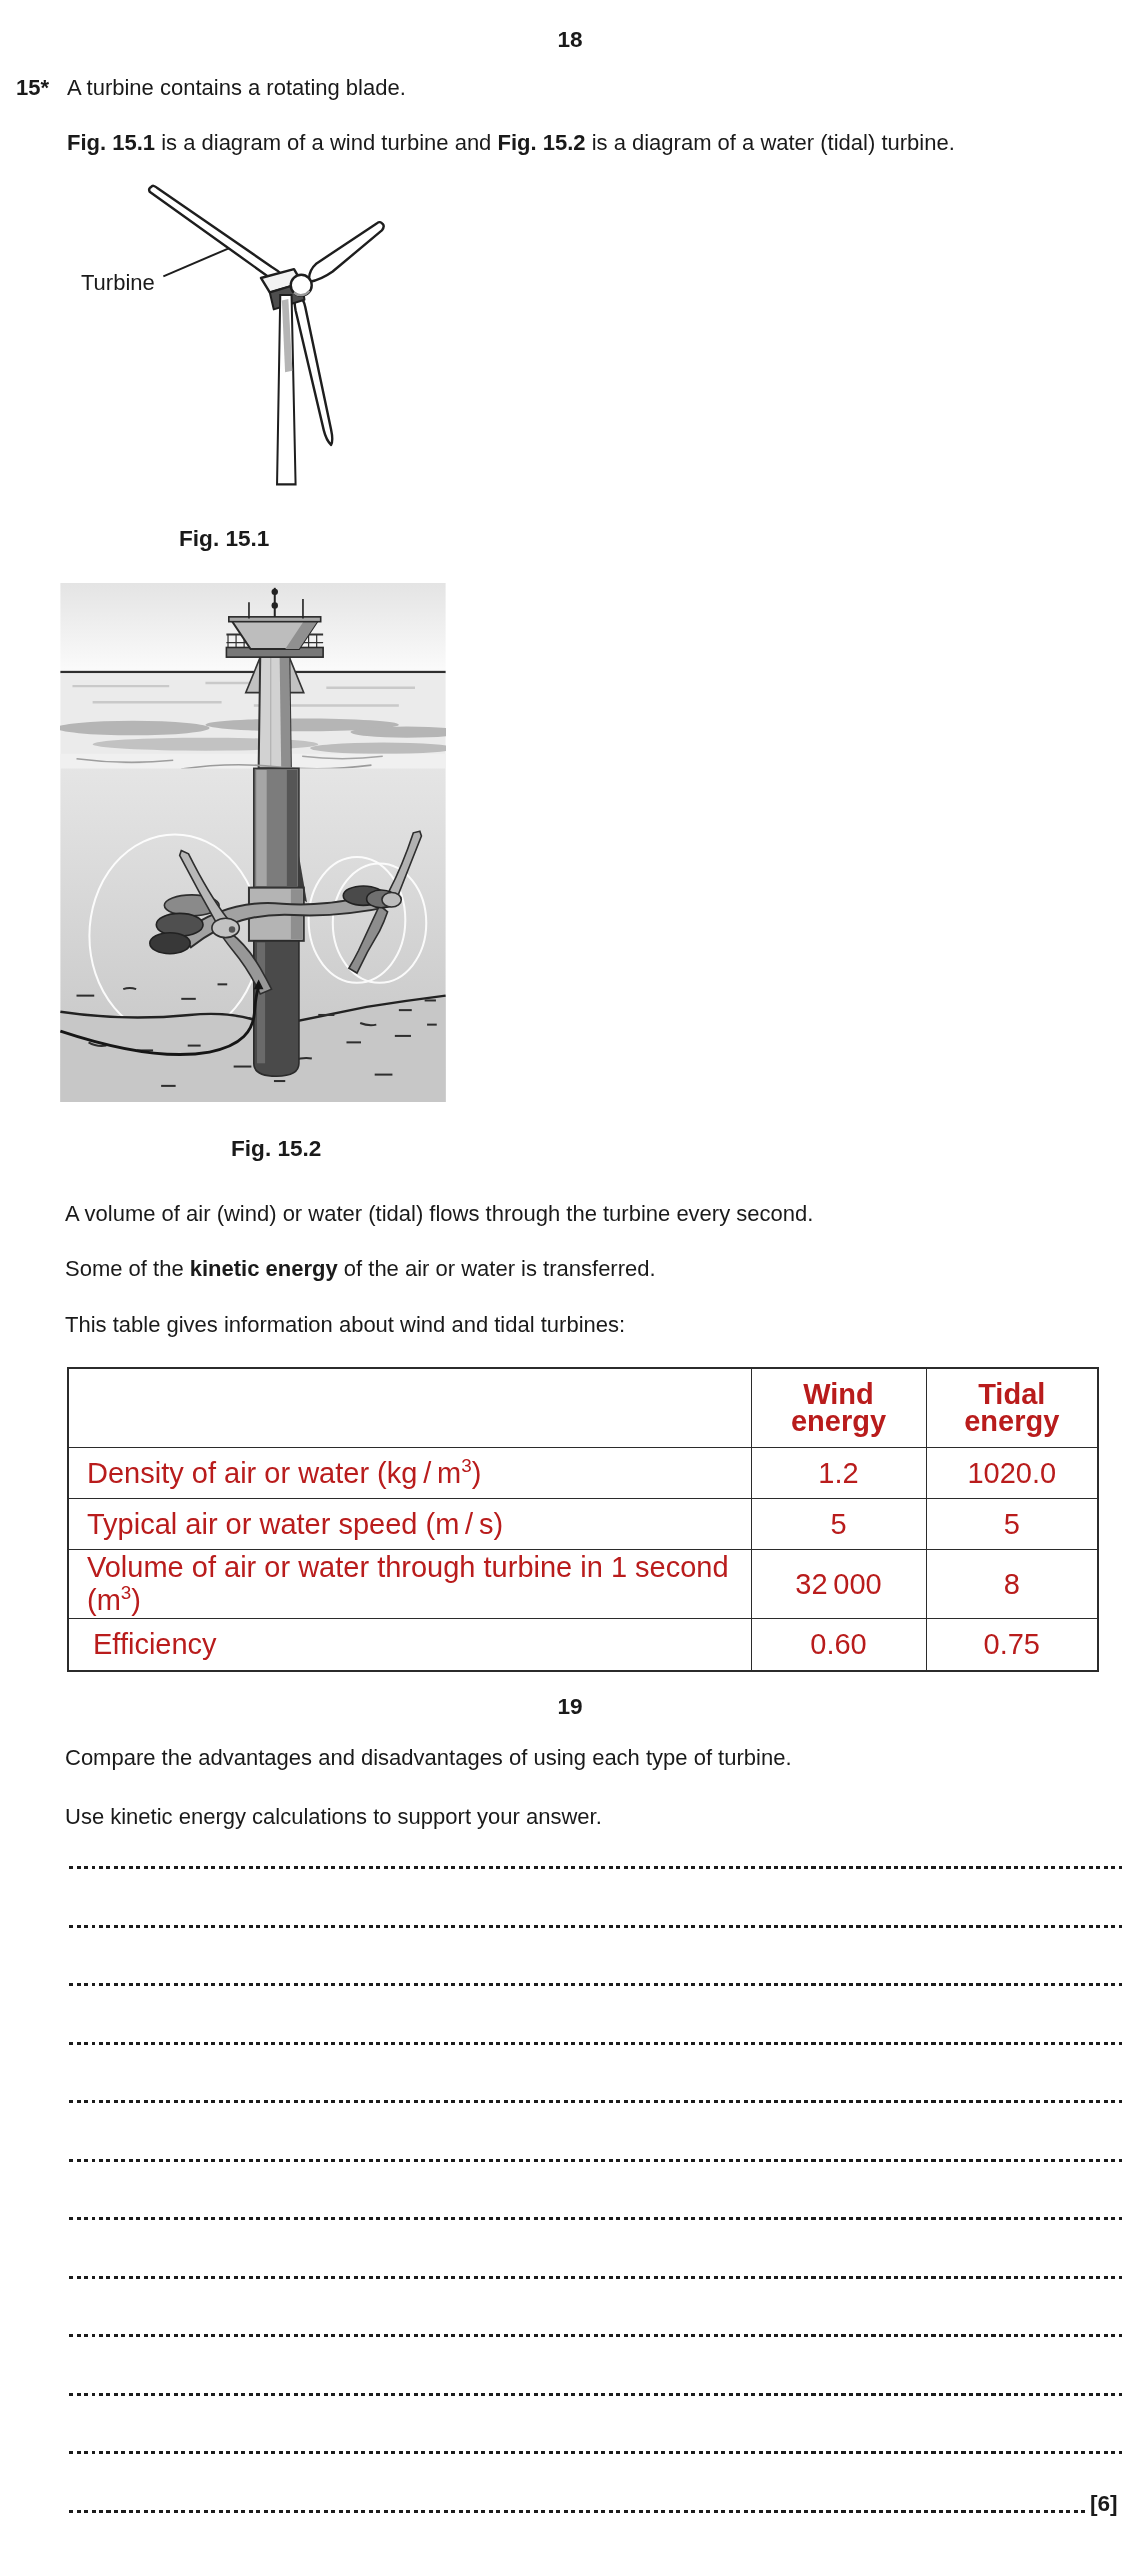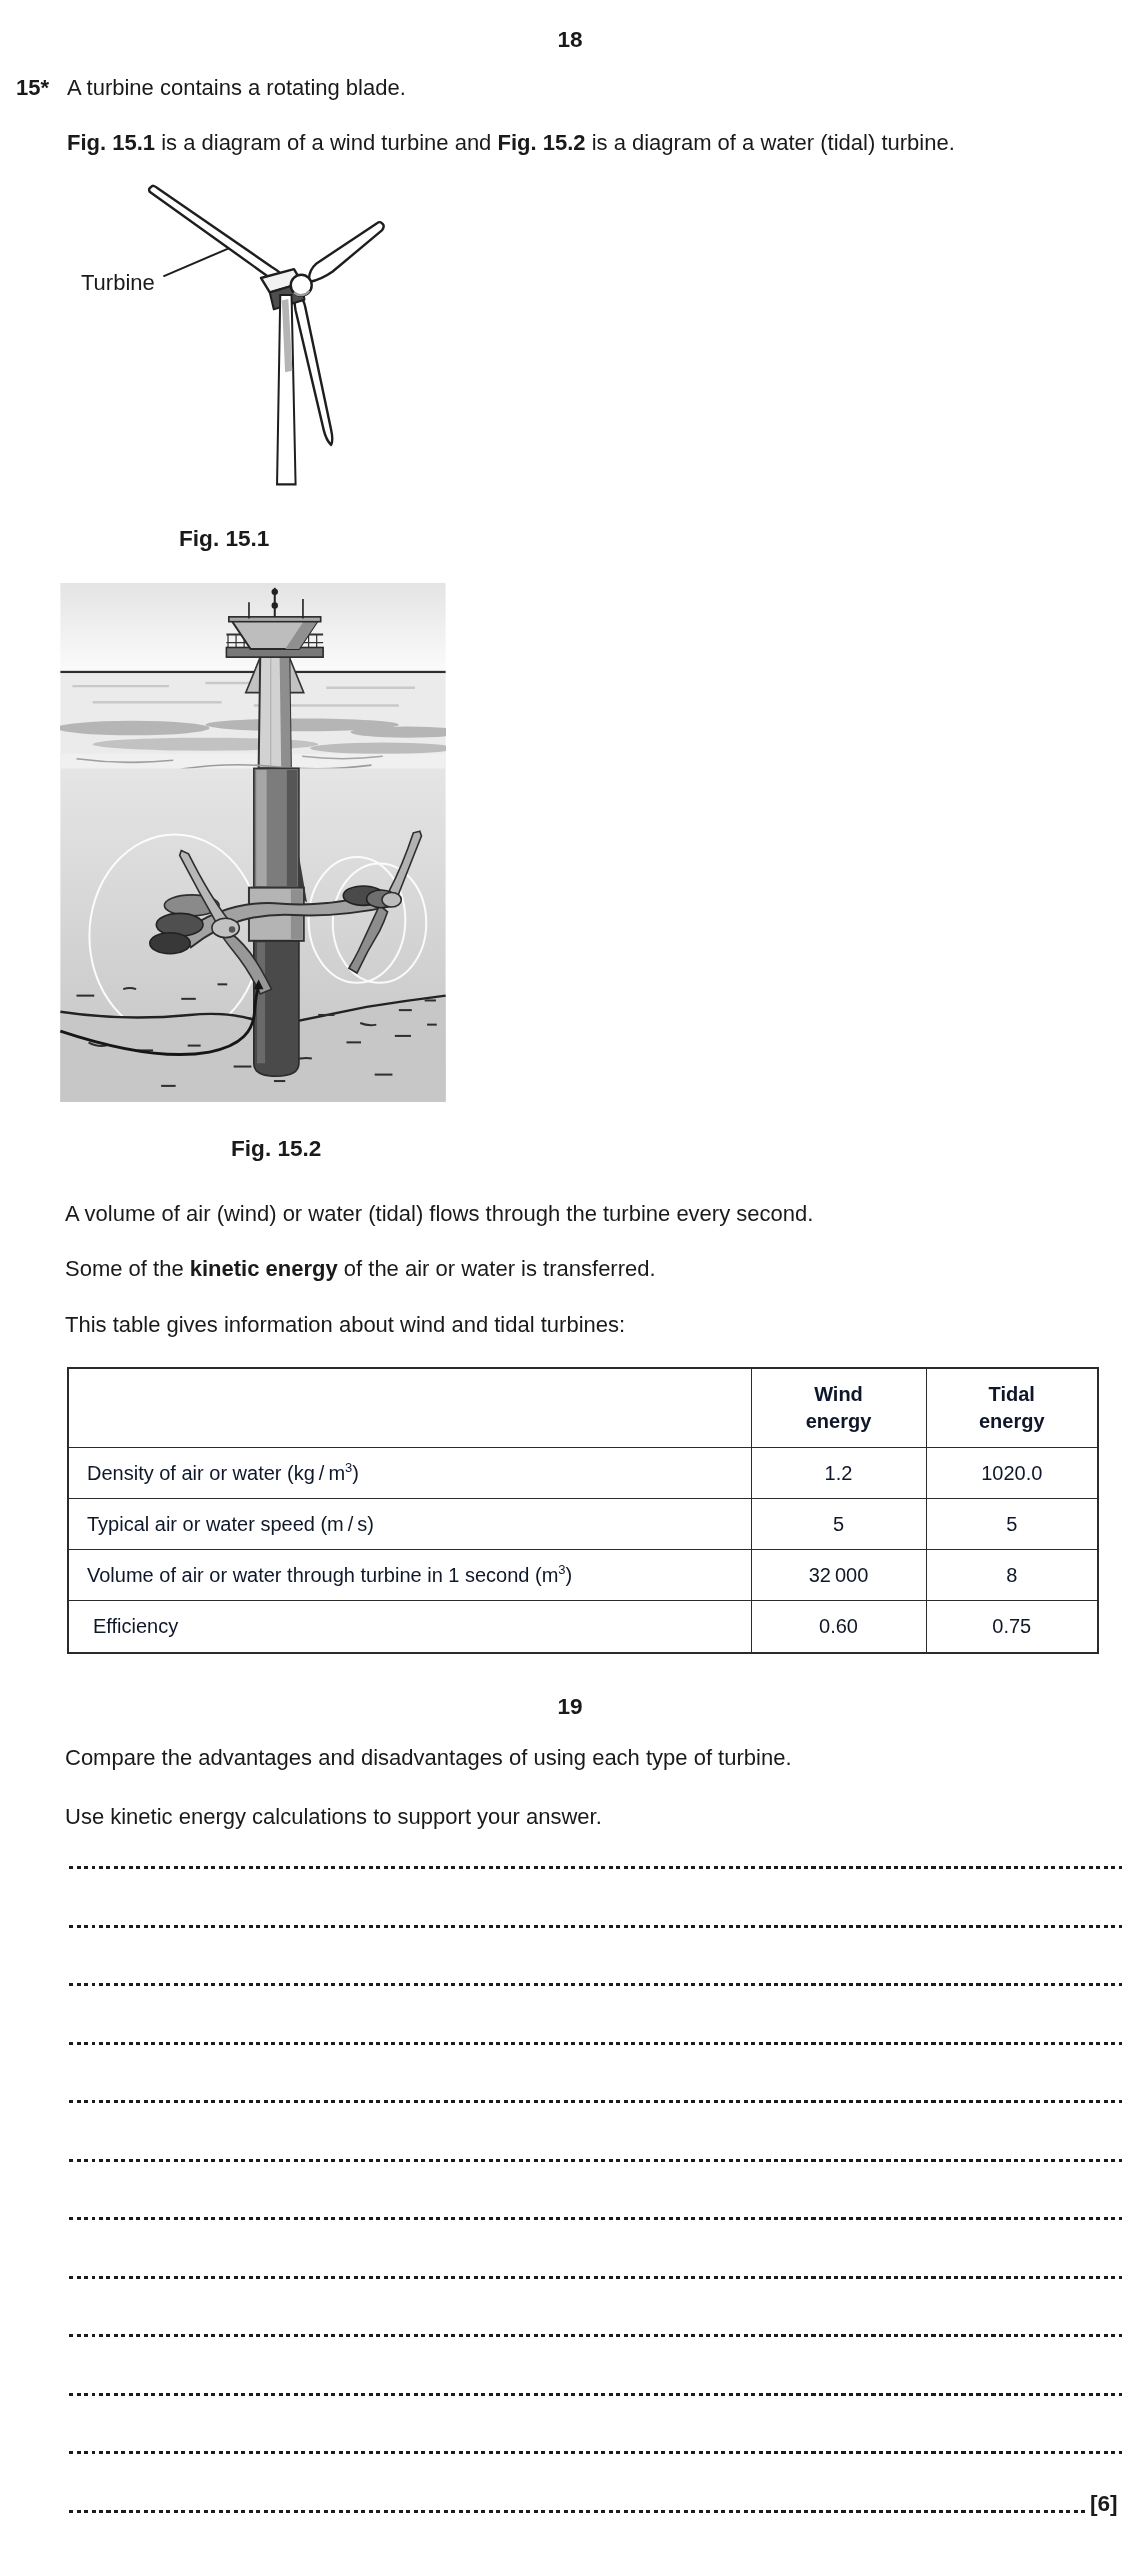--- a/index.html
+++ b/index.html
@@ -7,21 +7,21 @@
     position:relative;width:1140px;height:2576px;background:#ffffff;
     font-family:"Liberation Sans","DejaVu Sans",sans-serif;color:#1a1a1a;overflow:hidden;
   }
   .abs{position:absolute;margin:0;}
   .b{font-weight:bold;}
   .pagenum{left:0;width:1140px;text-align:center;font-size:22.6px;font-weight:bold;}
   .para{font-size:22px;line-height:27.4px;white-space:nowrap;}
   .caption{font-size:22.6px;font-weight:bold;white-space:nowrap;}
   
   table.datatable{border-collapse:collapse;table-layout:fixed;}
-  table.datatable td{border:1.6px solid #2b2b2b;font-size:20px;color:#0f172a;
+  table.datatable td{border:1.6px solid #2b2b2b;font-size:29px;color:#b91c1c;
     vertical-align:middle;background:#fff;overflow:hidden;}
   table.datatable{border:2.4px solid #2b2b2b;}
   td.lbl{padding-left:18px;text-align:left;}
   td.val{text-align:center;}
   td.hdr{text-align:center;font-weight:bold;white-space:pre-line;line-height:27px;}
   sup{font-size:0.65em;line-height:0;}
   
   .dotline{
     position:absolute;left:69px;width:1053px;height:3.2px;
     background:repeating-linear-gradient(90deg,#1b1b1b 0 4px,transparent 4px 7.5px);

